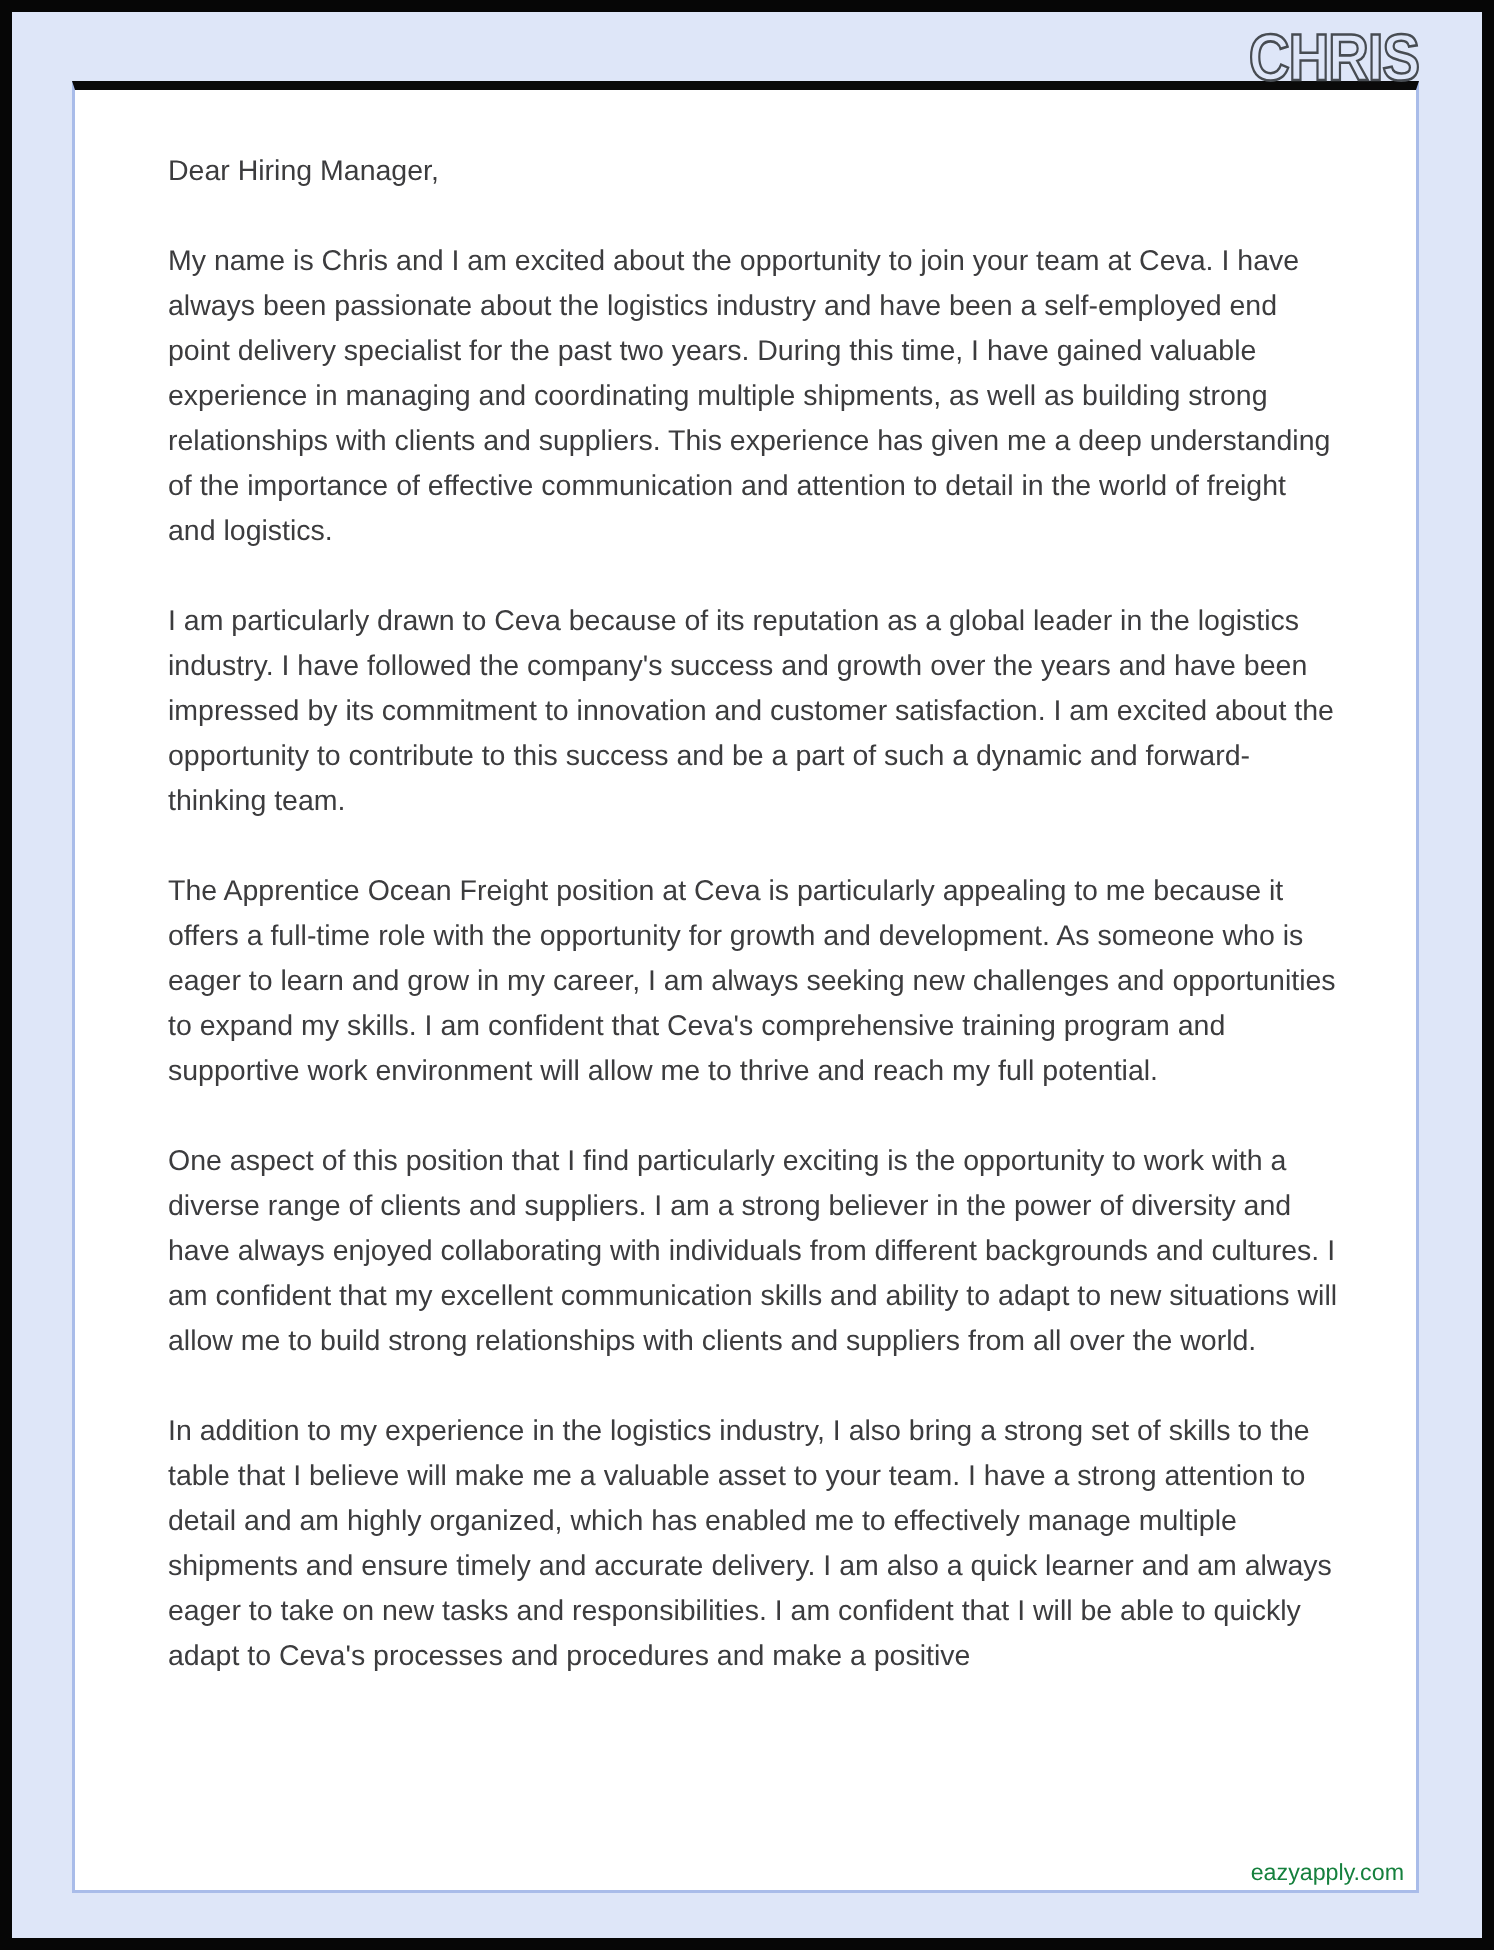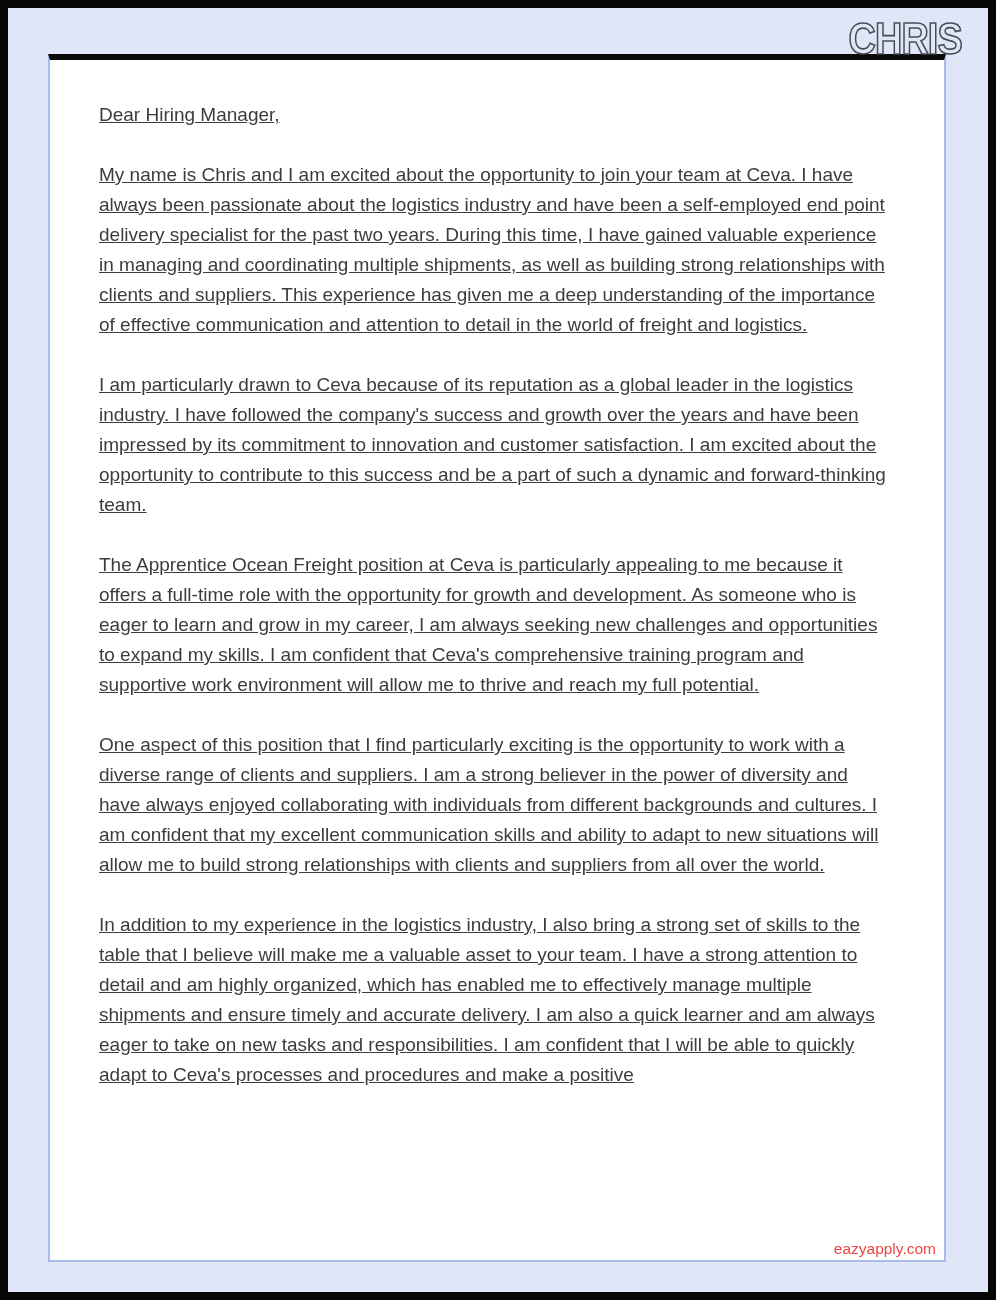--- a/index.html
+++ b/index.html
@@ -19,21 +19,21 @@
     z-index: 50;
     pointer-events: none;
   }
   .header {
     position: absolute;
     top: 8px; left: 8px; right: 8px;
     height: 46px;
     display: flex;
     justify-content: flex-end;
     align-items: flex-end;
-    padding-right: 26px;
+    padding-right: 42px;
     box-sizing: border-box;
     z-index: 2;
   }
   .brand {
     font-size: 44px;
     line-height: 1;
     font-weight: 600;
     letter-spacing: -1px;
     color: #474c52;
     transform: scaleX(0.86);
@@ -54,28 +54,28 @@
     background: #ffffff;
     border: 2px solid #a9bce9;
     border-top: 6px solid #0a0a0a;
     padding: 40px 50px 0 49px;
     color: #3c3c3e;
     font-size: 19px;
     line-height: 30px;
     overflow: visible;       
     z-index: 1;
   }
-  .doc p { margin: 0 0 30px 0; text-decoration: underline; }
+  .doc p { margin: 0 0 30px 13px; }
   .watermark {
     position: absolute;
     right: 8px;
     bottom: 2px;
     font-size: 15.5px;
     line-height: 18px;
-    color: #ef4444;
+    color: #15803d;
     background: transparent;
     white-space: nowrap;
   }
 </style>
 </head>
 <body>
 
 <div class="page">
 
   <div class="header">

